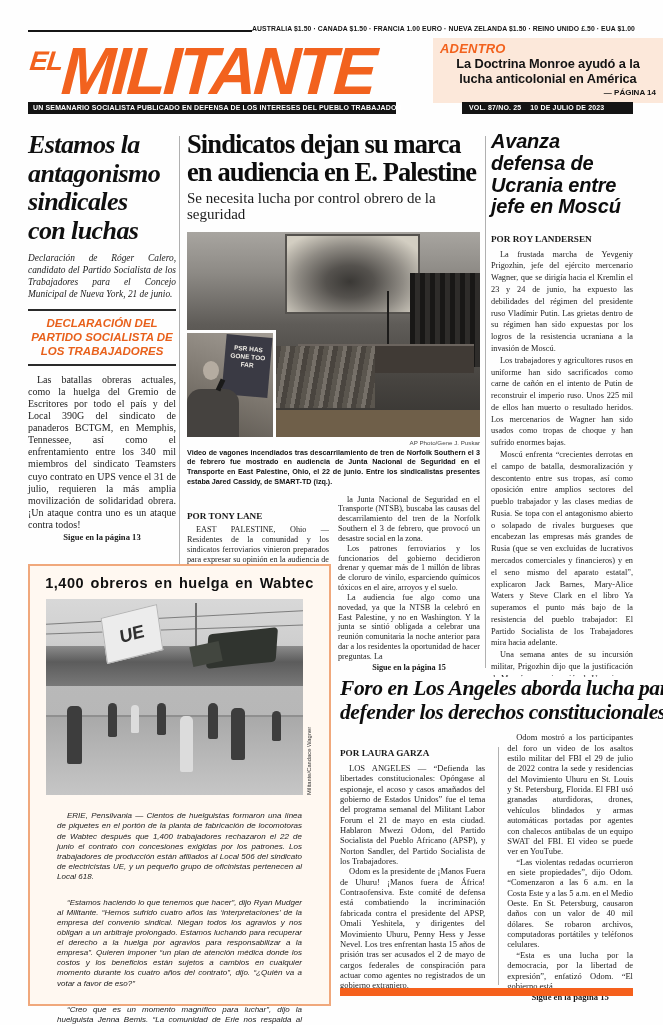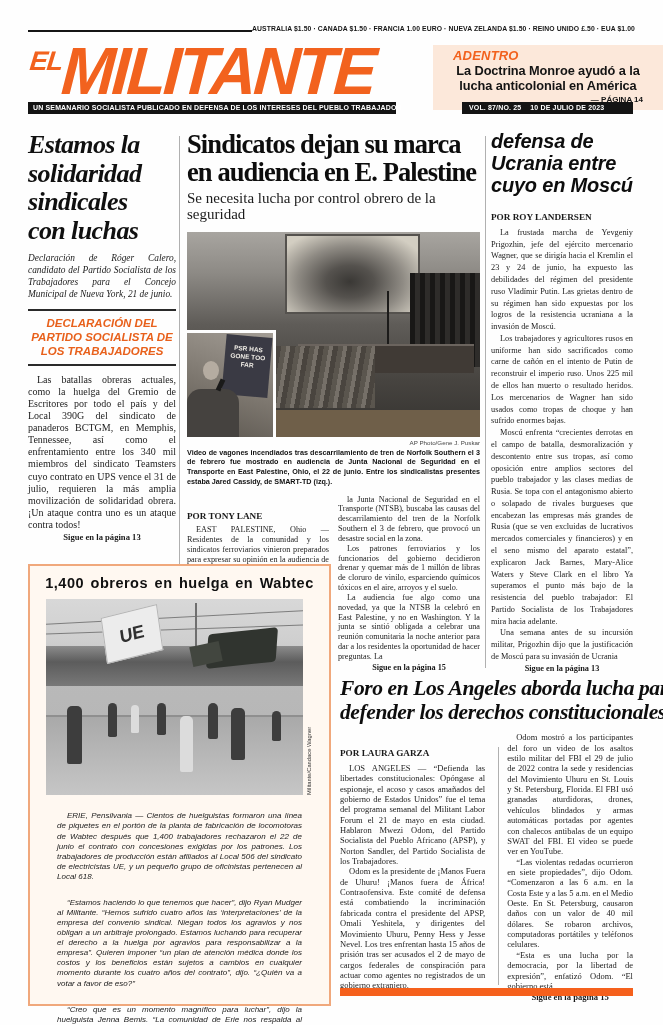--- a/index.html
+++ b/index.html
@@ -14,21 +14,21 @@
           color:#151515;white-space:nowrap;letter-spacing:.1px;}
 
   
   .masthead{left:28px;top:40px;width:420px;height:64px;color:#F2621E;}
   .m-el{position:absolute;left:2px;top:8px;font:italic bold 27px/1 "Liberation Sans",sans-serif;
         transform:skewX(-6deg);letter-spacing:-1px;}
   .m-main{position:absolute;left:36px;top:-3px;font:italic bold 67px/1 "Liberation Sans",sans-serif;
         letter-spacing:-3px;transform:scaleX(.96) skewX(-4deg);transform-origin:left top;white-space:nowrap;}
 
   
-  .adentro{left:433px;top:38px;width:230px;background:#FCE8DA;box-sizing:border-box;padding:4px 20px 5px;margin-top:7px;}
+  .adentro{left:433px;top:38px;width:230px;background:#FCE8DA;box-sizing:border-box;padding:4px 7px 5px;}
   .ad-label{color:#F2621E;font:italic bold 13px/1.15 "Liberation Sans",sans-serif;letter-spacing:.2px;}
   .ad-line{font:bold 12.8px/1.16 "Liberation Sans",sans-serif;color:#141414;text-align:center;letter-spacing:-.1px;}
   .ad-page{font:bold 8px/1.3 "Liberation Sans",sans-serif;color:#141414;text-align:right;margin-top:1px;}
 
   
   .bar{top:102px;height:12px;background:#141414;color:#fff;
        font:bold 7px/12px "Liberation Sans",sans-serif;letter-spacing:.15px;white-space:nowrap;box-sizing:border-box;}
   .bar-left{left:28px;width:368px;padding-left:5px;}
   .bar-right{left:462px;width:171px;padding-left:7px;display:flex;gap:9px;}
 
@@ -150,21 +150,21 @@
     <span>VOL. 87/NO. 25</span>
     <span>10 DE JULIO DE 2023</span>
   </div>
 
   <div class="abs vr vr1"></div>
   <div class="abs vr vr2"></div>
 
   <div class="abs col-left">
     <h1 class="lh">
       <div>Estamos la</div>
-      <div>solidaridad</div>
+      <div>antagonismo</div>
       <div>sindicales</div>
       <div>con luchas</div>
     </h1>
     <div class="note">Declaración de Róger Calero, candidato del Partido Socialista de los Trabajadores para el Concejo Municipal de Nueva York, 21 de junio.</div>
     <div class="kicker">DECLARACIÓN DEL PARTIDO SOCIALISTA DE LOS TRABAJADORES</div>
     <p class="jp">Las batallas obreras actuales, como la huelga del Gremio de Escritores por todo el país y del Local 390G del sindicato de panaderos BCTGM, en Memphis, Tennessee, así como el enfrentamiento entre los 340 mil miembros del sindicato Teamsters cuyo contrato en UPS vence el 31 de julio, requieren la más amplia movilización de solidaridad obrera. ¡Un ataque contra uno es un ataque contra todos!</p>
     <div class="more">Sigue en la página 13</div>
   </div>
 
   <div class="abs col-center">
@@ -200,23 +200,24 @@
         <p class="jp">la Junta Nacional de Seguridad en el Transporte (NTSB), buscaba las causas del descarrilamiento del tren de la Norfolk Southern el 3 de febrero, que provocó un desastre social en la zona.</p>
         <p class="jp">Los patrones ferroviarios y los funcionarios del gobierno decidieron drenar y quemar más de 1 millón de libras de cloruro de vinilo, esparciendo químicos tóxicos en el aire, arroyos y el suelo.</p>
         <p class="jp">La audiencia fue algo como una novedad, ya que la NTSB la celebró en East Palestine, y no en Washington. Y la junta se sintió obligada a celebrar una reunión comunitaria la noche anterior para dar a los residentes la oportunidad de hacer preguntas. La</p>
         <div class="more">Sigue en la página 15</div>
       </div>
     </div>
   </div>
 
   <div class="abs col-right">
     <h3 class="rh">
+      <div>Avanza</div>
       <div>defensa de</div>
       <div>Ucrania entre</div>
-      <div>cuyo en Moscú</div>
+      <div>jefe en Moscú</div>
     </h3>
     <div class="byline">POR ROY LANDERSEN</div>
     <p class="jp">La frustada marcha de Yevgeniy Prigozhin, jefe del ejército mercenario Wagner, que se dirigía hacia el Kremlin el 23 y 24 de junio, ha expuesto las debilidades del régimen del presidente ruso Vladímir Putin. Las grietas dentro de su régimen han sido expuestas por los logros de la resistencia ucraniana a la invasión de Moscú.</p>
     <p class="jp">Los trabajadores y agricultores rusos en uniforme han sido sacrificados como carne de cañón en el intento de Putin de reconstruir el imperio ruso. Unos 225 mil de ellos han muerto o resultado heridos. Los mercenarios de Wagner han sido usados como tropas de choque y han sufrido enormes bajas.</p>
     <p class="jp">Moscú enfrenta “crecientes derrotas en el campo de batalla, desmoralización y descontento entre sus tropas, así como oposición entre amplios sectores del pueblo trabajador y las clases medias de Rusia. Se topa con el antagonismo abierto o solapado de rivales burgueses que encabezan las empresas más grandes de Rusia (que se ven excluidas de lucrativos mercados comerciales y financieros) y en el seno mismo del aparato estatal”, explicaron Jack Barnes, Mary-Alice Waters y Steve Clark en el libro Ya superamos el punto más bajo de la resistencia del pueblo trabajador: El Partido Socialista de los Trabajadores mira hacia adelante.</p>
     <p class="jp">Una semana antes de su incursión militar, Prigozhin dijo que la justificación de Moscú para su invasión de Ucrania</p>
     <div class="more">Sigue en la página 13</div>
   </div>
 
   <div class="abs wabtec">

